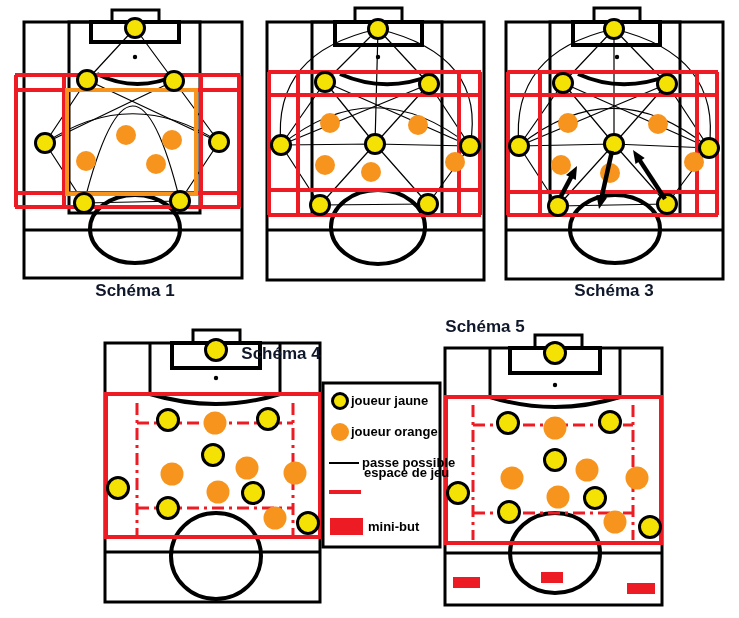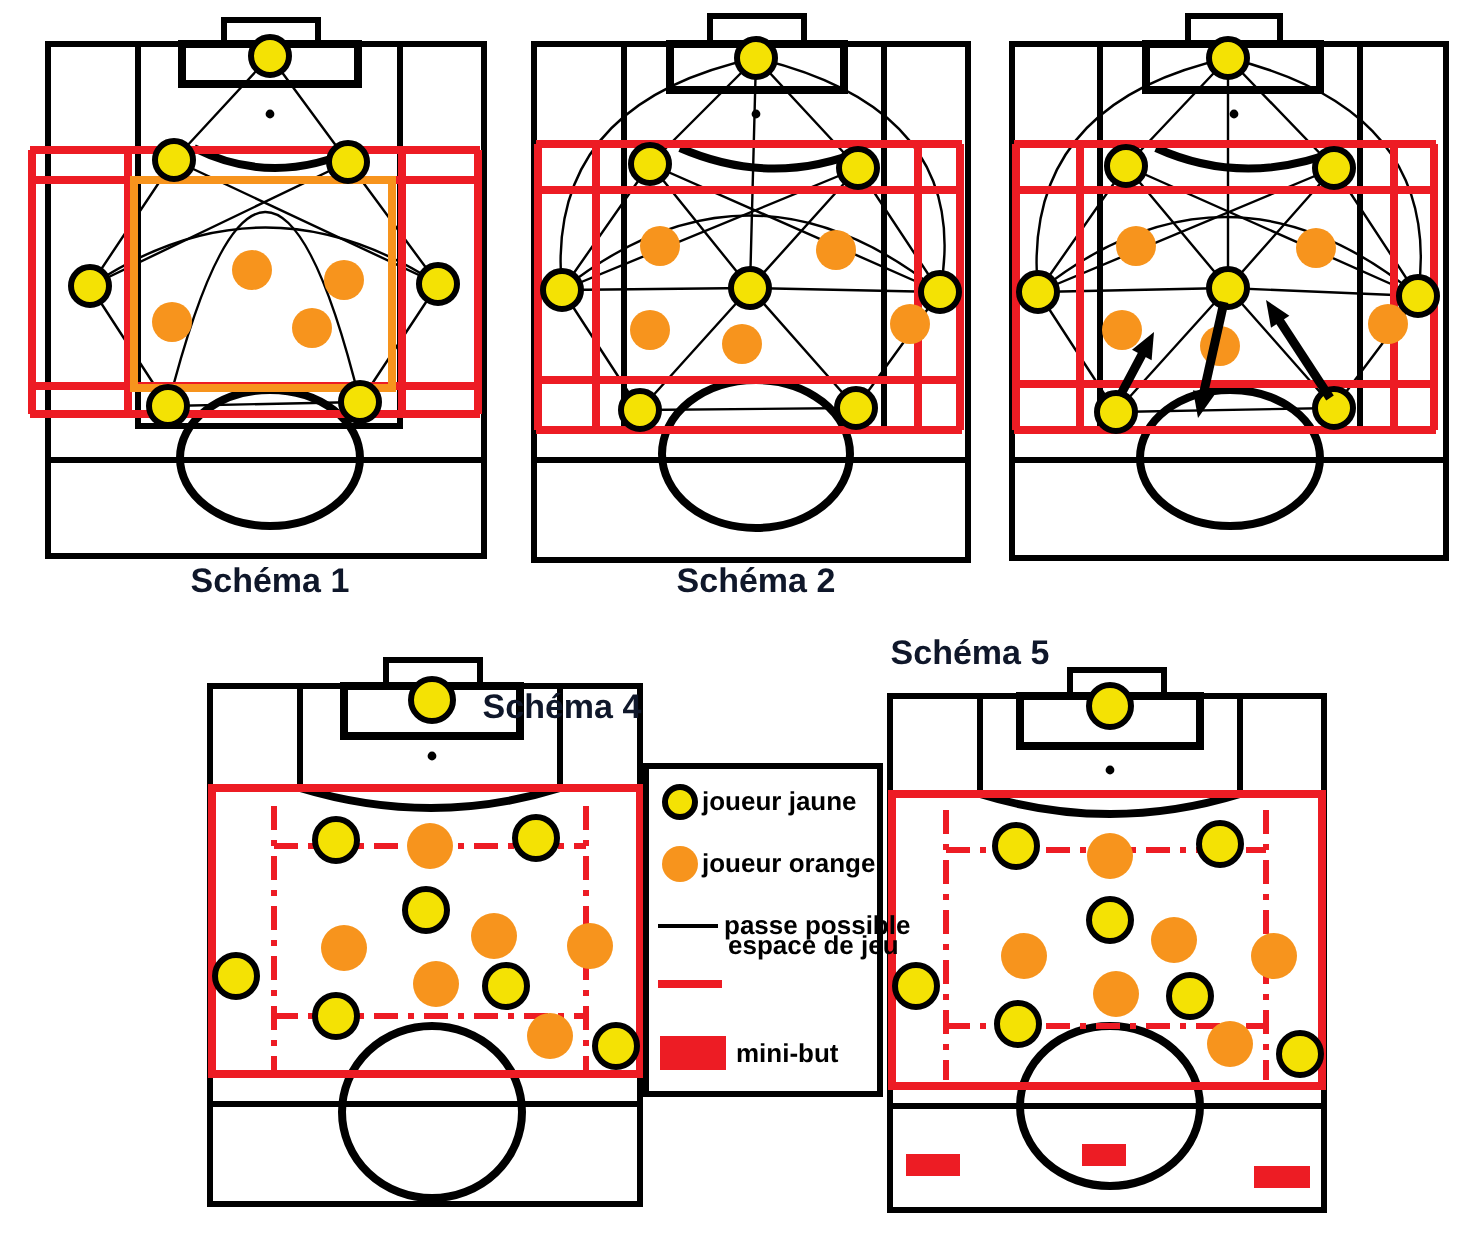--- a/index.html
+++ b/index.html
@@ -225,21 +225,21 @@
     <rect x="323" y="383" width="117" height="164" fill="#ffffff" stroke="#000" stroke-width="3"></rect>
     <circle cx="340" cy="401" r="7.5" stroke="#000" stroke-width="3" fill="#F4E204"></circle>
     <circle cx="340" cy="432" r="9" fill="#F7941D"></circle>
     <line x1="329" y1="463" x2="359" y2="463" stroke-width="2" stroke="#000000"></line>
     <line x1="329" y1="492" x2="361" y2="492" stroke-width="4" stroke="#ED1C24"></line>
     <rect x="330" y="518" width="33" height="17" fill="#ED1C24"></rect>
   </g>
 </svg>
 
 <div class="title" style="left:85px;top:281px;width:100px;">Schéma 1</div>
-<div class="title" style="left:328px;top:281px;width:100px;">Schéma 2</div>
+<div class="title" style="left:564px;top:281px;width:100px;">Schéma 3</div>
 <div class="title" style="left:231px;top:320px;width:100px;margin-top:24px;">Schéma 4</div>
 <div class="title" style="left:435px;top:317px;width:100px;">Schéma 5</div>
 
 <div class="legend-label" style="left:351px;top:392px;">joueur jaune</div>
 <div class="legend-label" style="left:351px;top:423px;">joueur orange</div>
 <div class="legend-label" style="left:362px;top:454px;">passe possible</div>
 <div class="legend-label" style="left:364px;top:464px;">espace de jeu</div>
 <div class="legend-label" style="left:368px;top:518px;">mini-but</div>
 
 </div>

